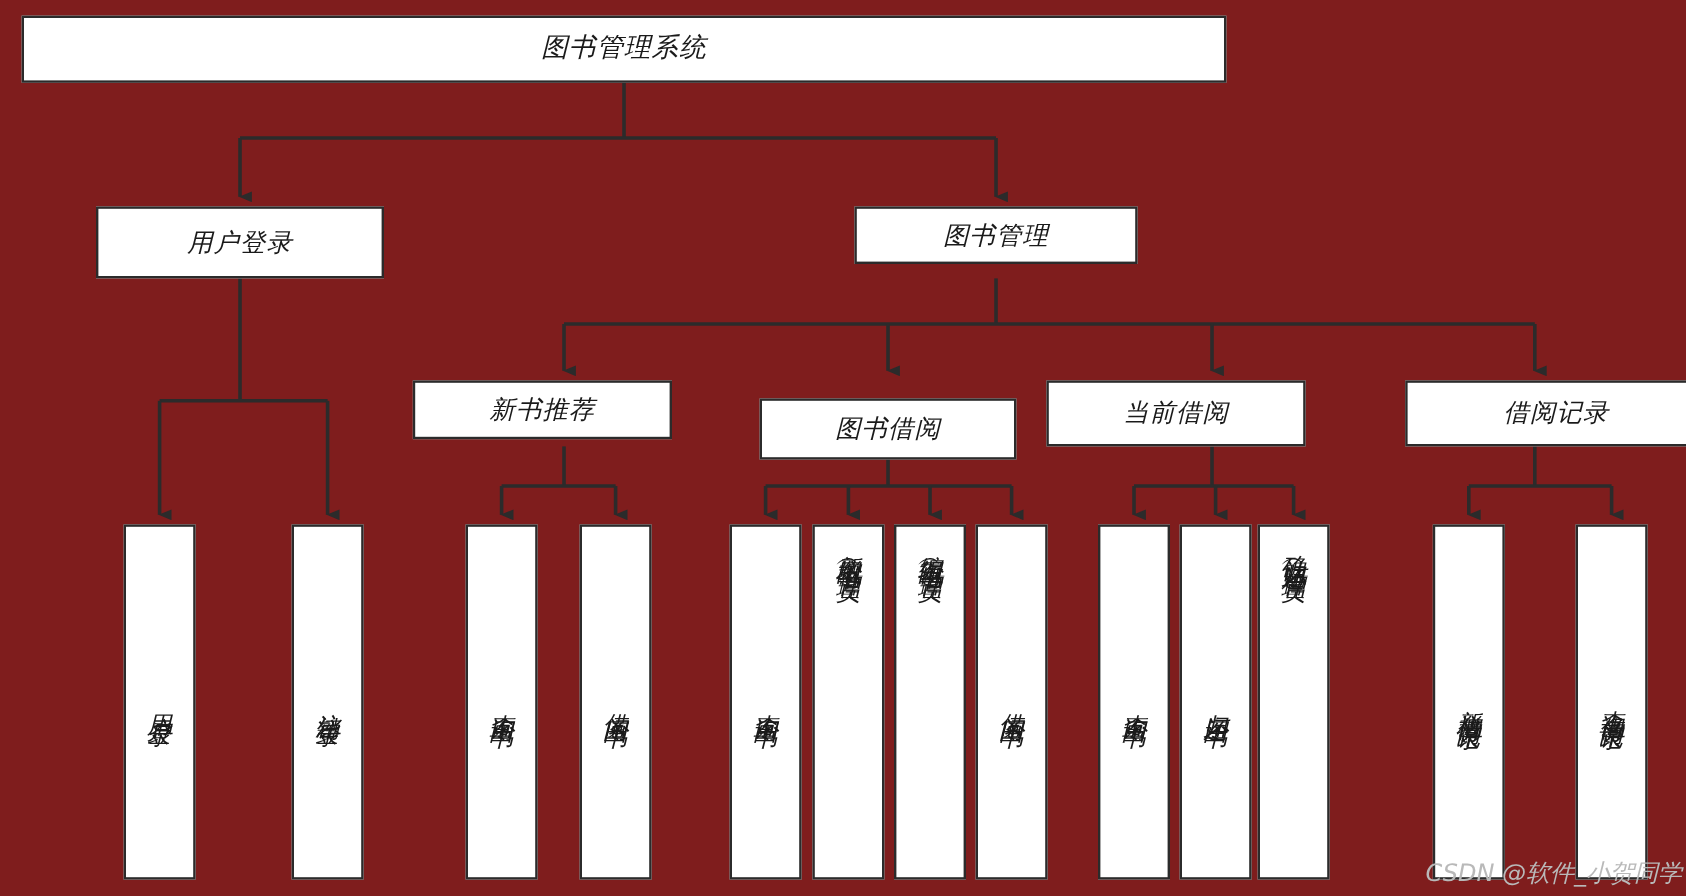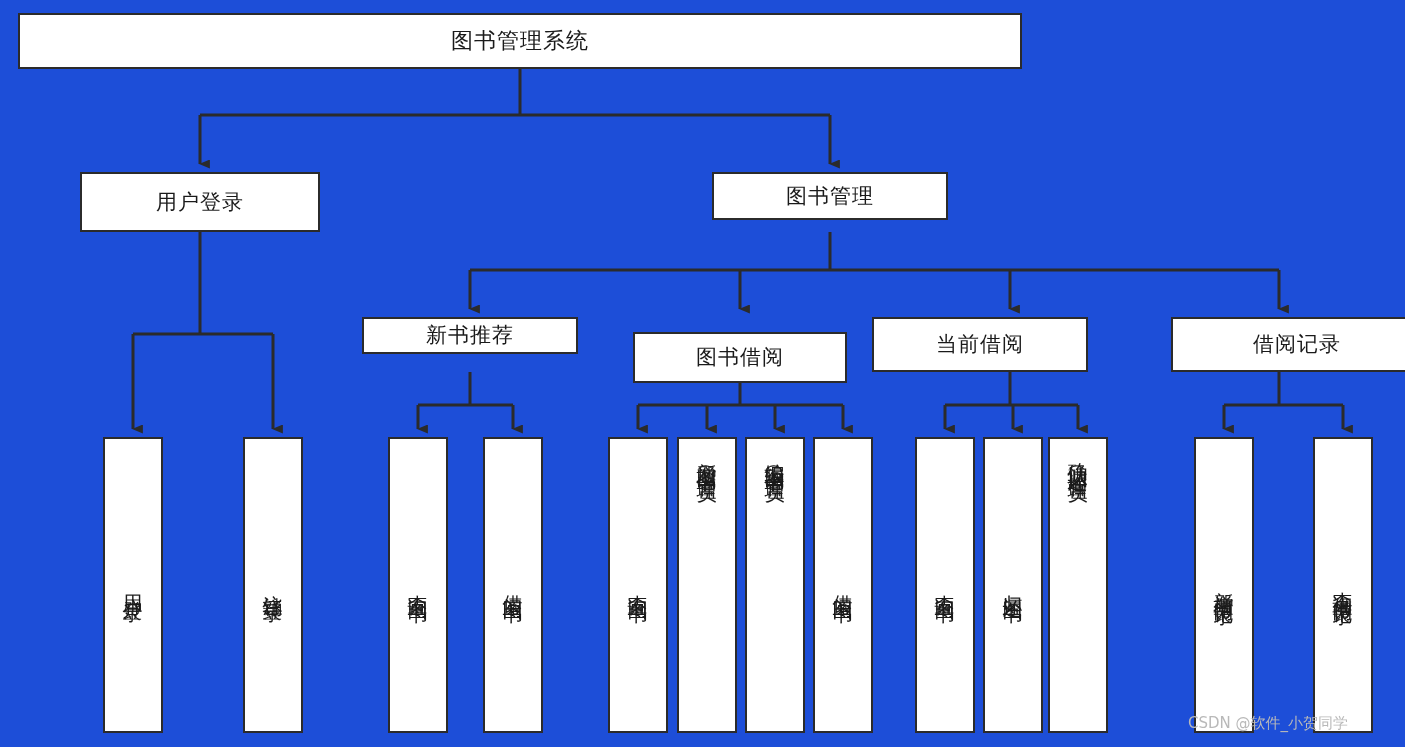--- a/index.html
+++ b/index.html
@@ -8,22 +8,23 @@
     padding: 0;
     background: #ffffff;
   }
   body {
     font-family: "DejaVu Sans", "Liberation Sans", sans-serif;
   }
   #canvas {
     position: relative;
     width: 1405px;
     height: 747px;
-    background: #1d4ed8;
+    background: #7f1d1d;
     overflow: hidden;
+    font-style: italic;
   }
   #connectors {
     position: absolute;
     left: 0;
     top: 0;
     width: 1405px;
     height: 747px;
     pointer-events: none;
   }
   .node {
@@ -65,21 +66,21 @@
   }
   
   .node.leaf.center {
     align-items: center;
     padding-top: 0;
   }
   #watermark {
     position: absolute;
     left: 1188px;
     top: 714px;
-    font-size: 15px;
+    font-size: 20px;
     color: #b9b9b9;
     white-space: nowrap;
     font-family: "DejaVu Sans", "Liberation Sans", sans-serif;
   }
 </style>
 </head>
 <body>
 
 <div id="canvas">
 
@@ -138,21 +139,21 @@
   </div>
 
   <div class="node horiz" style="left:80px; top:172px; width:240px; height:60px;">
     <span class="label">用户登录</span>
   </div>
 
   <div class="node horiz" style="left:712px; top:172px; width:236px; height:48px;">
     <span class="label">图书管理</span>
   </div>
 
-  <div class="node horiz" style="left:362px; top:317px; width:216px; height:37px;">
+  <div class="node horiz" style="left:344px; top:317px; width:216px; height:49px;">
     <span class="label">新书推荐</span>
   </div>
 
   <div class="node horiz" style="left:633px; top:332px; width:214px; height:51px;">
     <span class="label">图书借阅</span>
   </div>
 
   <div class="node horiz" style="left:872px; top:317px; width:216px; height:55px;">
     <span class="label">当前借阅</span>
   </div>

